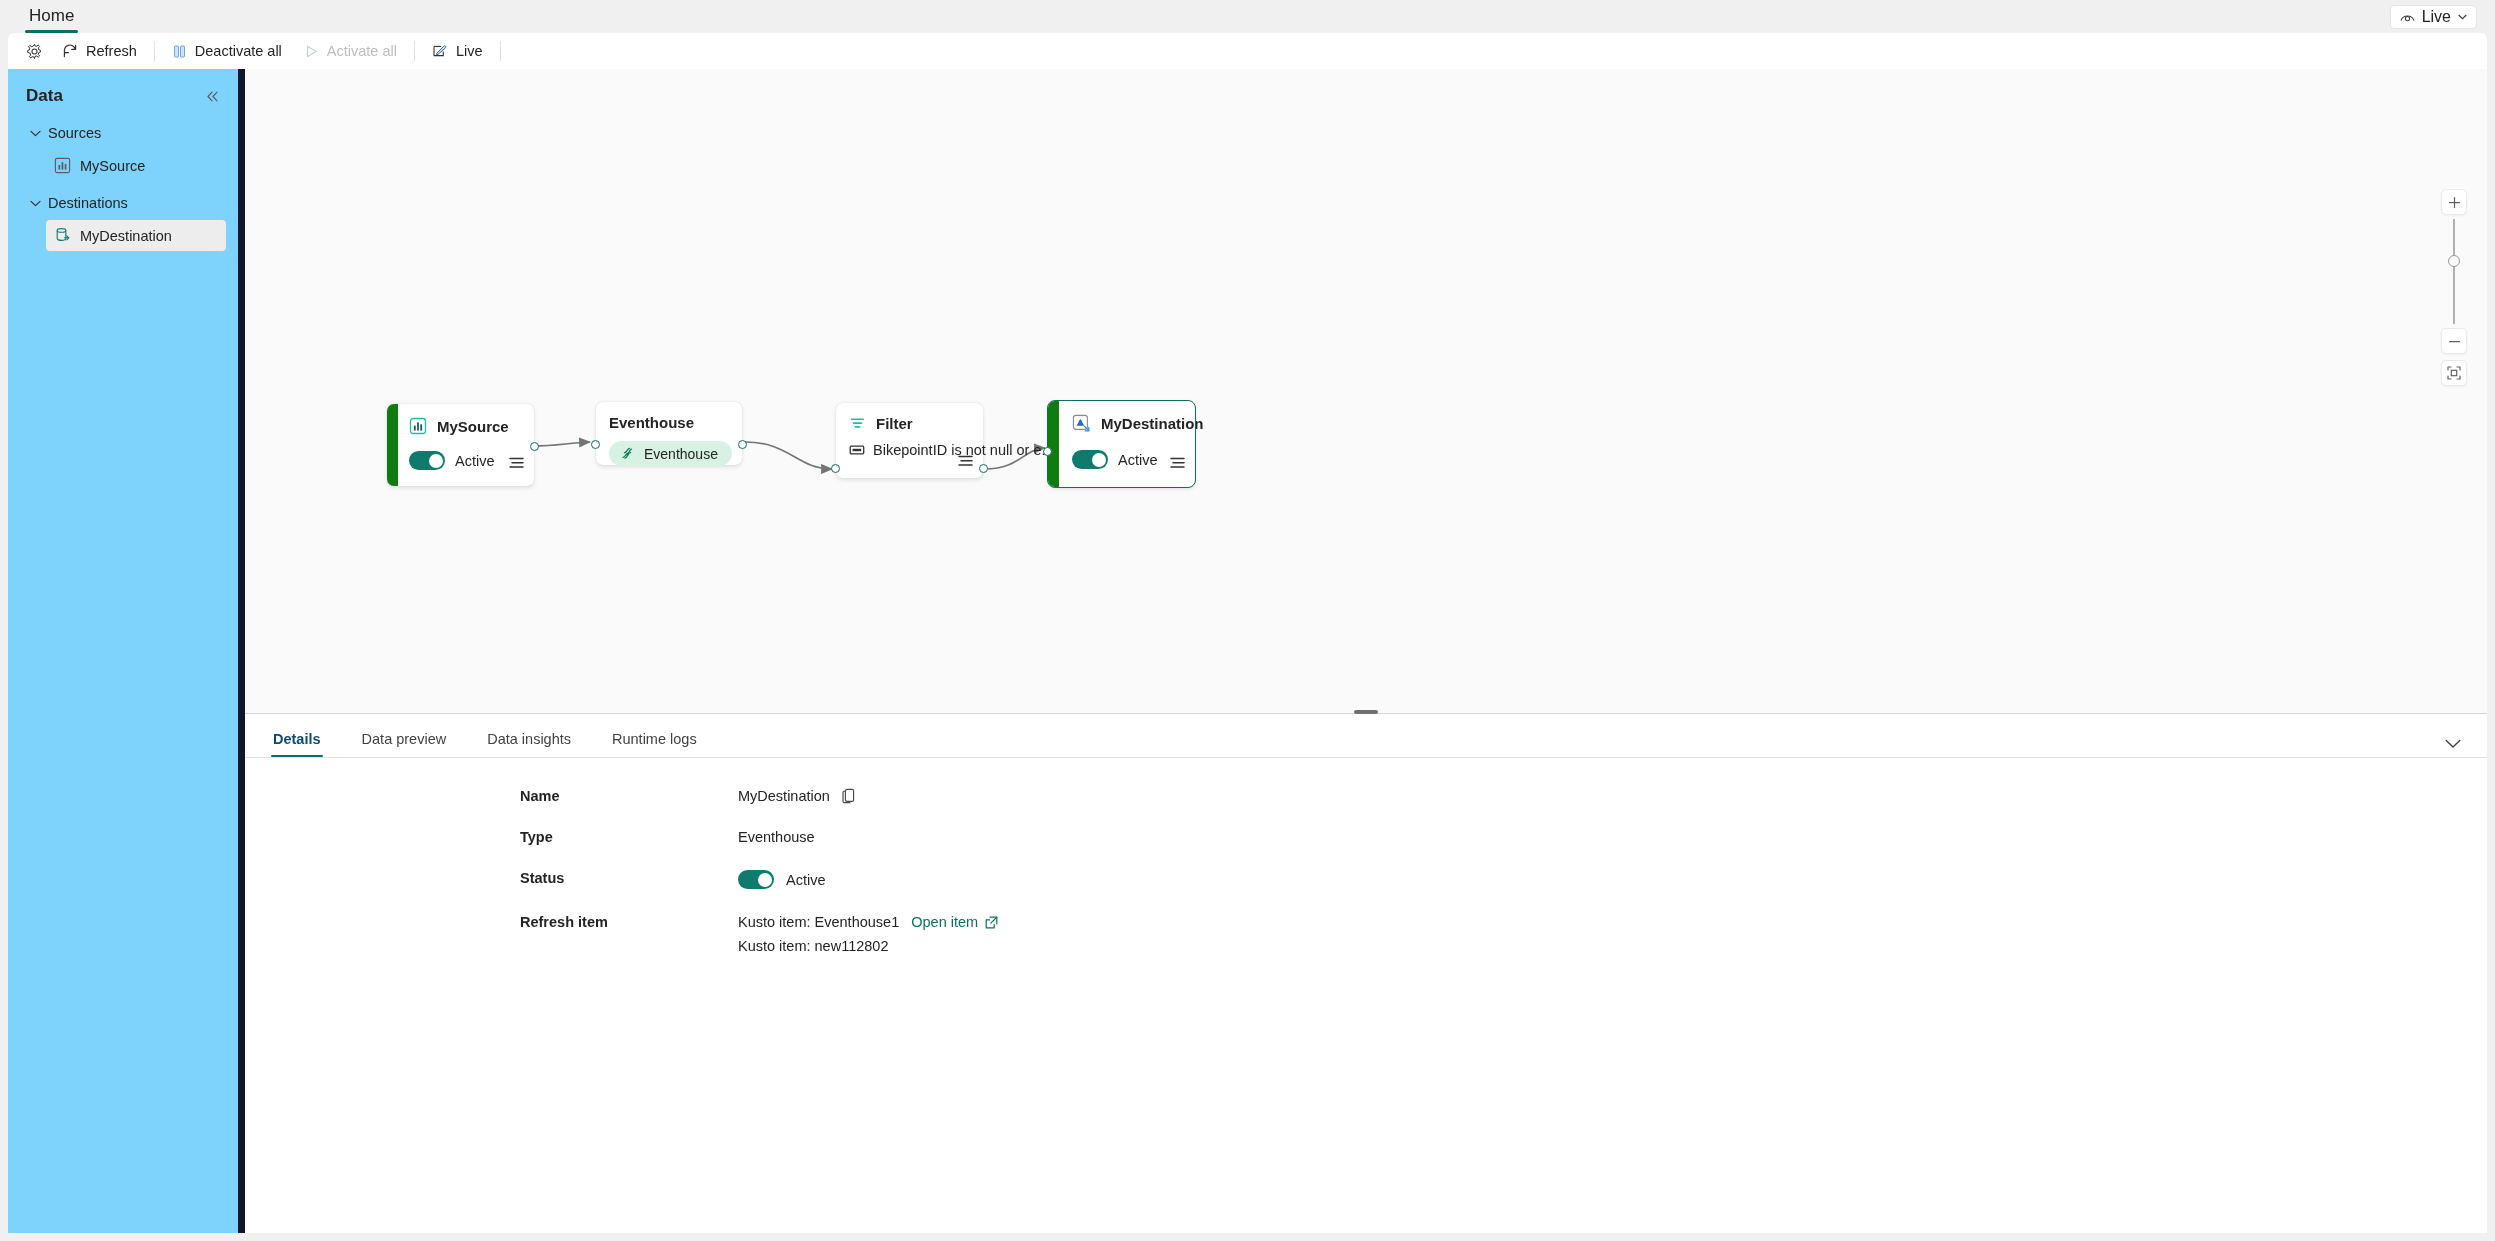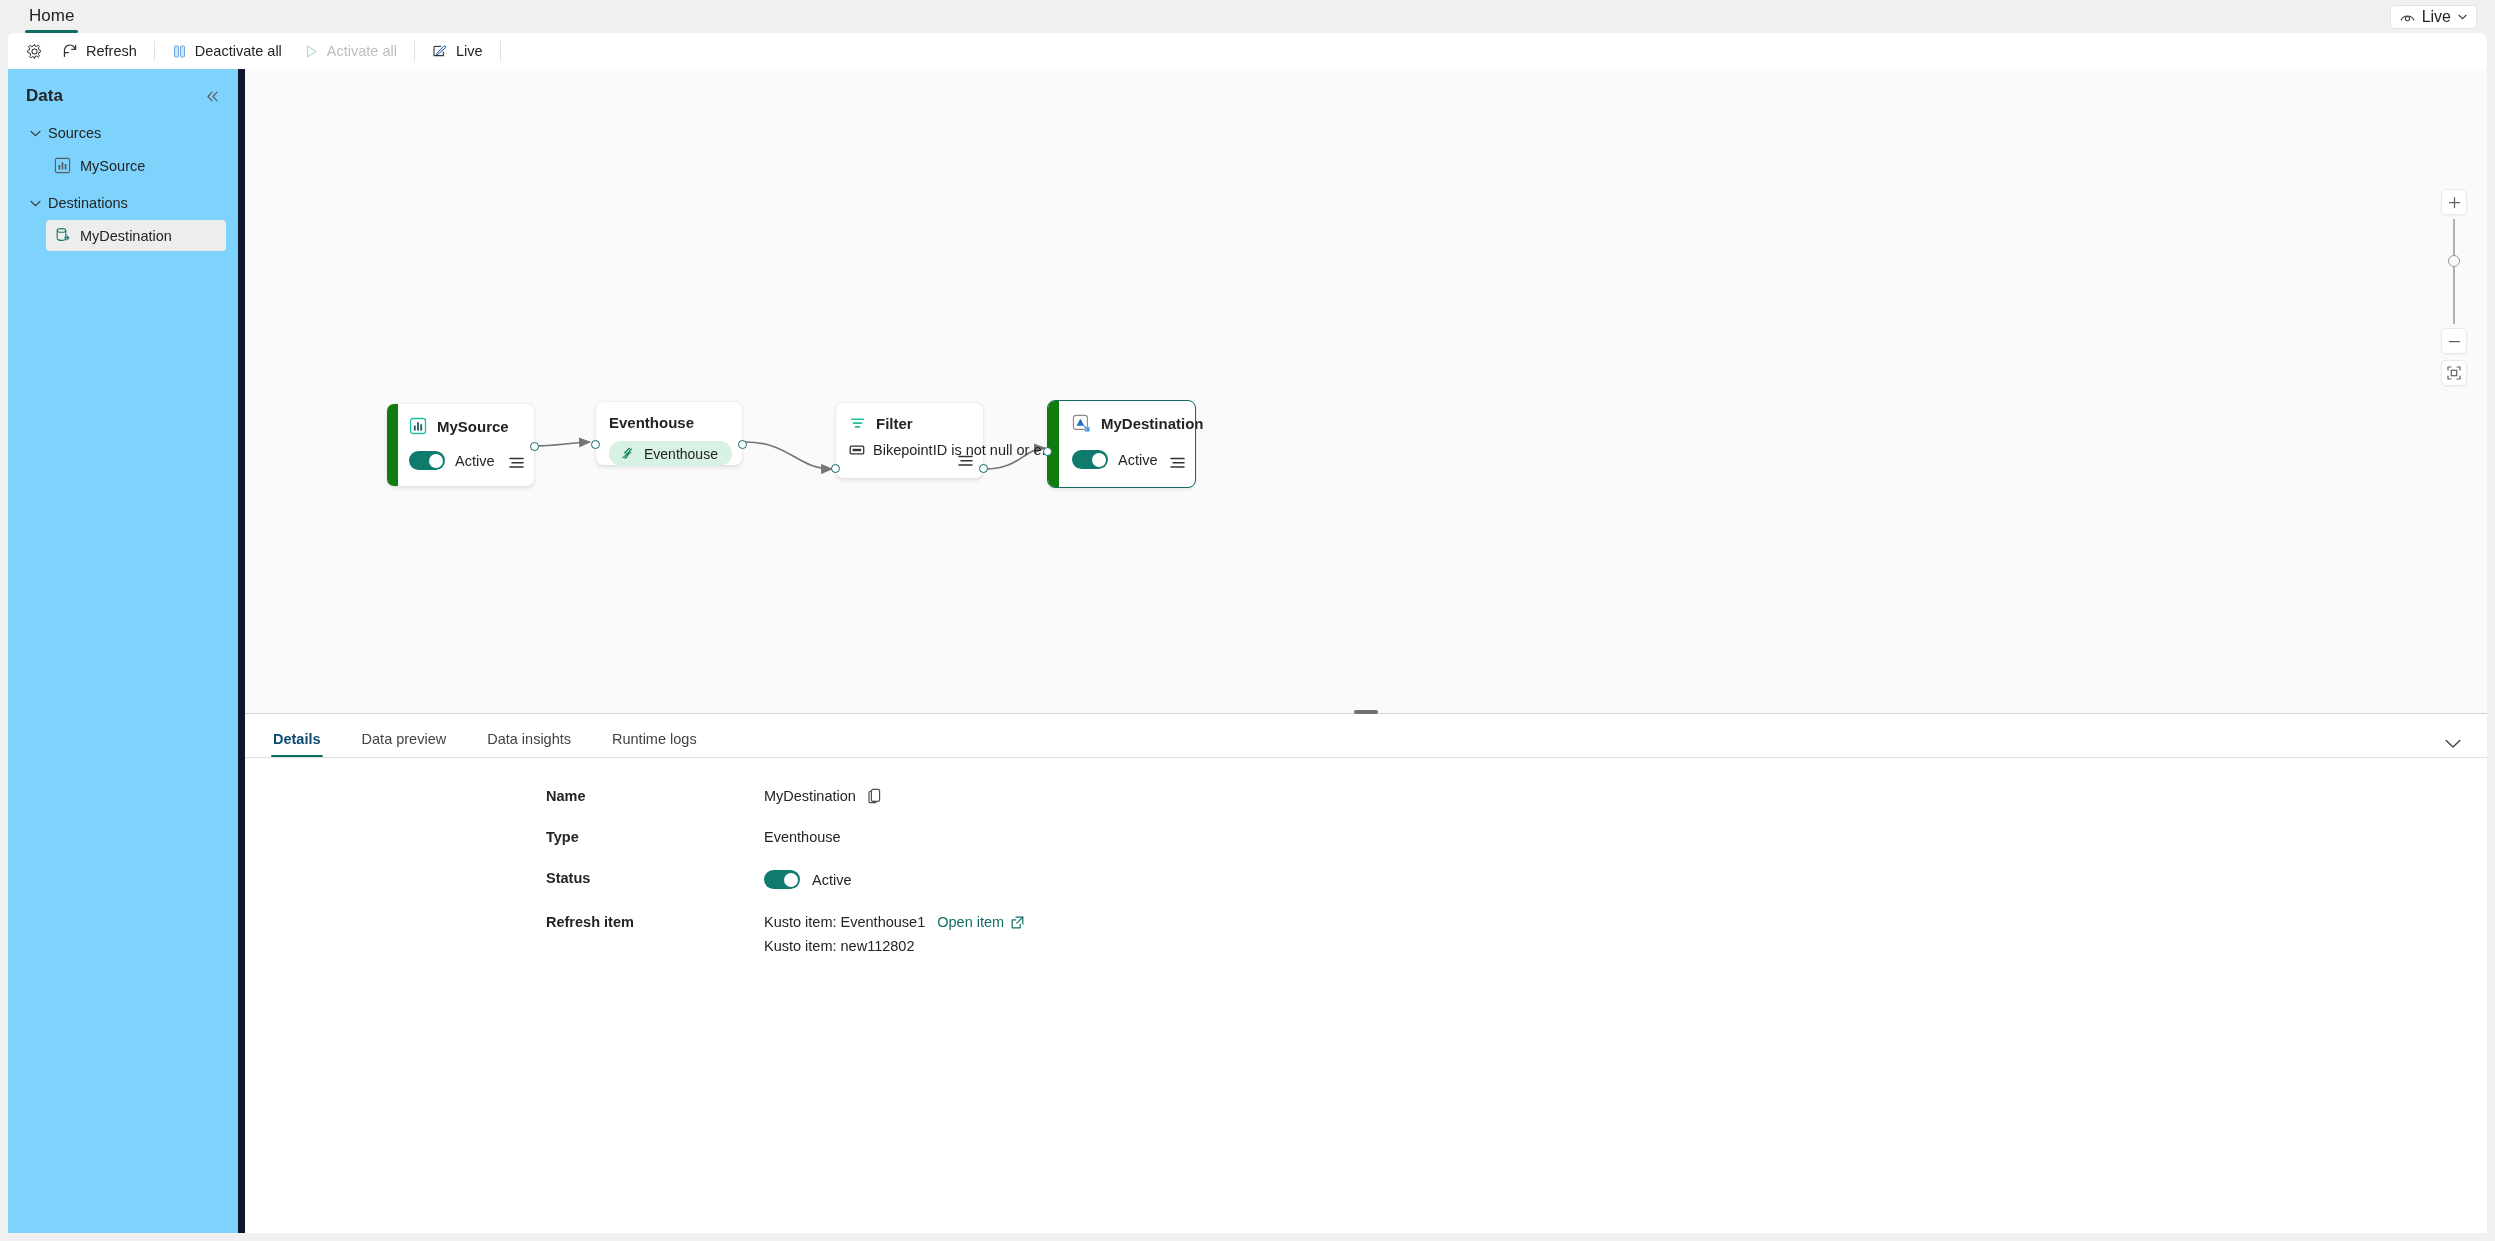--- a/index.html
+++ b/index.html
@@ -198,21 +198,21 @@
     content: ""; position: absolute; left: 0; right: 0; bottom: 0;
     height: 2.5px; background: #0f6e64; border-radius: 2px;
   }
   .tab-collapse {
     position: absolute; right: 26px; bottom: 8px; cursor: pointer;
     color: #424242; display: flex;
   }
   .detail-table { margin: 30px 0 0 275px; }
   .drow { display: flex; align-items: flex-start; margin-bottom: 25px; }
   .dlabel {
-    width: 218px; font-size: 14.5px; font-weight: 700; color: #242424; flex: none; margin-left: 26px;
+    width: 218px; font-size: 14.5px; font-weight: 700; color: #242424; flex: none;
   }
   .dvalue {
     font-size: 14.5px; color: #242424;
     display: flex; align-items: center; gap: 12px;
   }
   .dvalue-stack { display: flex; flex-direction: column; gap: 8px; }
   .dlink { color: #0f6e64; cursor: pointer; }
   .copy-btn { cursor: pointer; display: flex; color: #4a4a4a; }
   svg { display: block; }
 </style>

